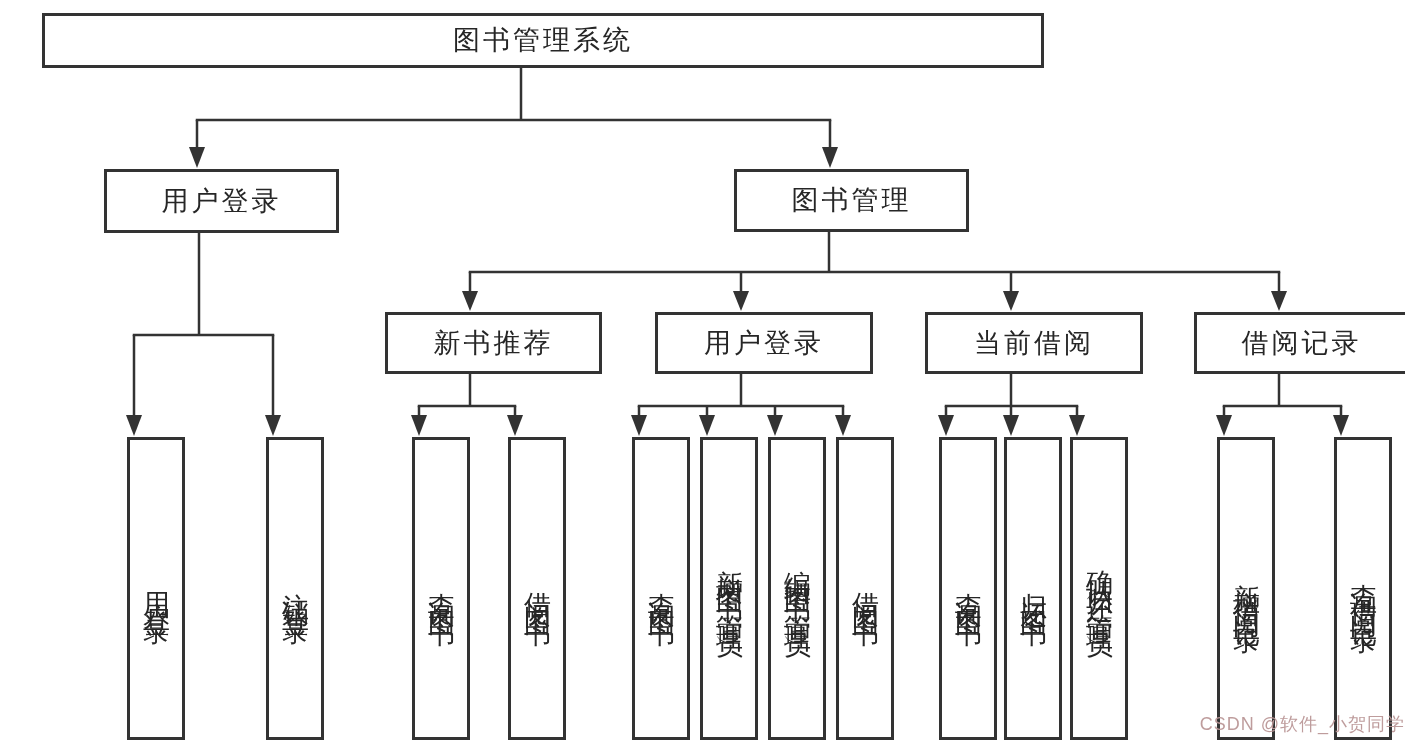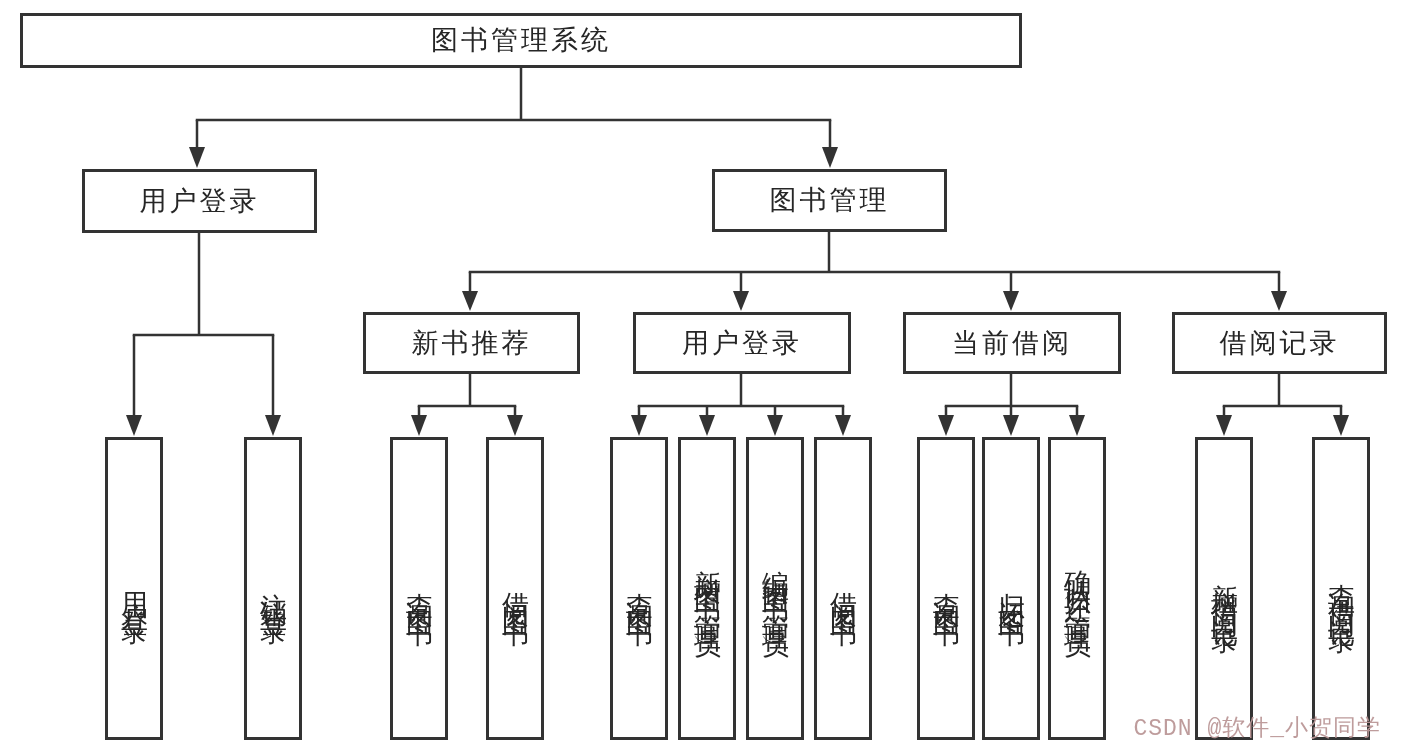--- a/index.html
+++ b/index.html
@@ -23,45 +23,45 @@
   .node {
     position: absolute;
     box-sizing: border-box;
     border: 3px solid #333333;
     background: #ffffff;
     display: flex;
     align-items: center;
     justify-content: center;
     color: #262626;
     z-index: 1;
+    margin-left: 22px;
   }
   .hlabel {
     font-size: 27px;
     letter-spacing: 3px;
     white-space: nowrap;
     line-height: 1;
   }
   .leaf-label {
     writing-mode: vertical-rl;
     text-orientation: mixed;
     font-size: 27px;
     letter-spacing: 9px;
     line-height: 1;
     white-space: nowrap;
   }
   .watermark {
     position: absolute;
     top: 712px;
-    right: 24px;
-    font-size: 23px;
+    right: 0;
+    font-size: 18px;
     color: rgba(186, 151, 151, 0.95);
     letter-spacing: 1px;
     white-space: nowrap;
     z-index: 2;
-    font-family: Liberation Mono, monospace;
   }
 </style>
 </head>
 <body>
 
 <div class="stage">
 
   <svg class="connectors" width="1405" height="747" viewBox="0 0 1405 747" stroke="#333333" stroke-width="2.5" fill="#333333">
 
     <line x1="521" y1="68" x2="521" y2="121"></line>

